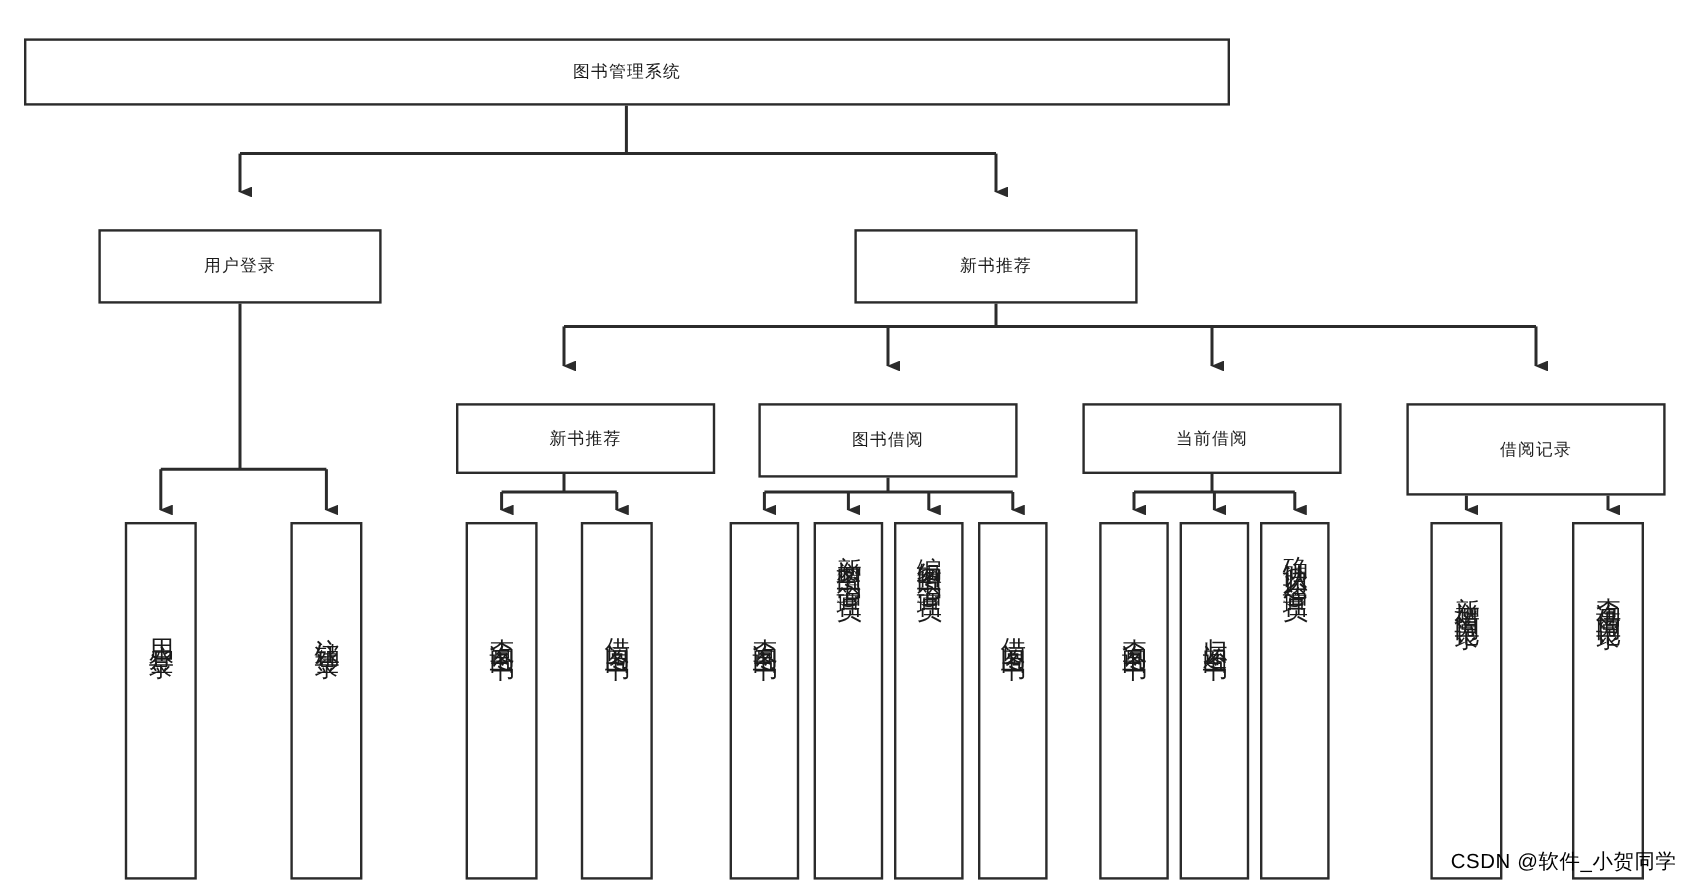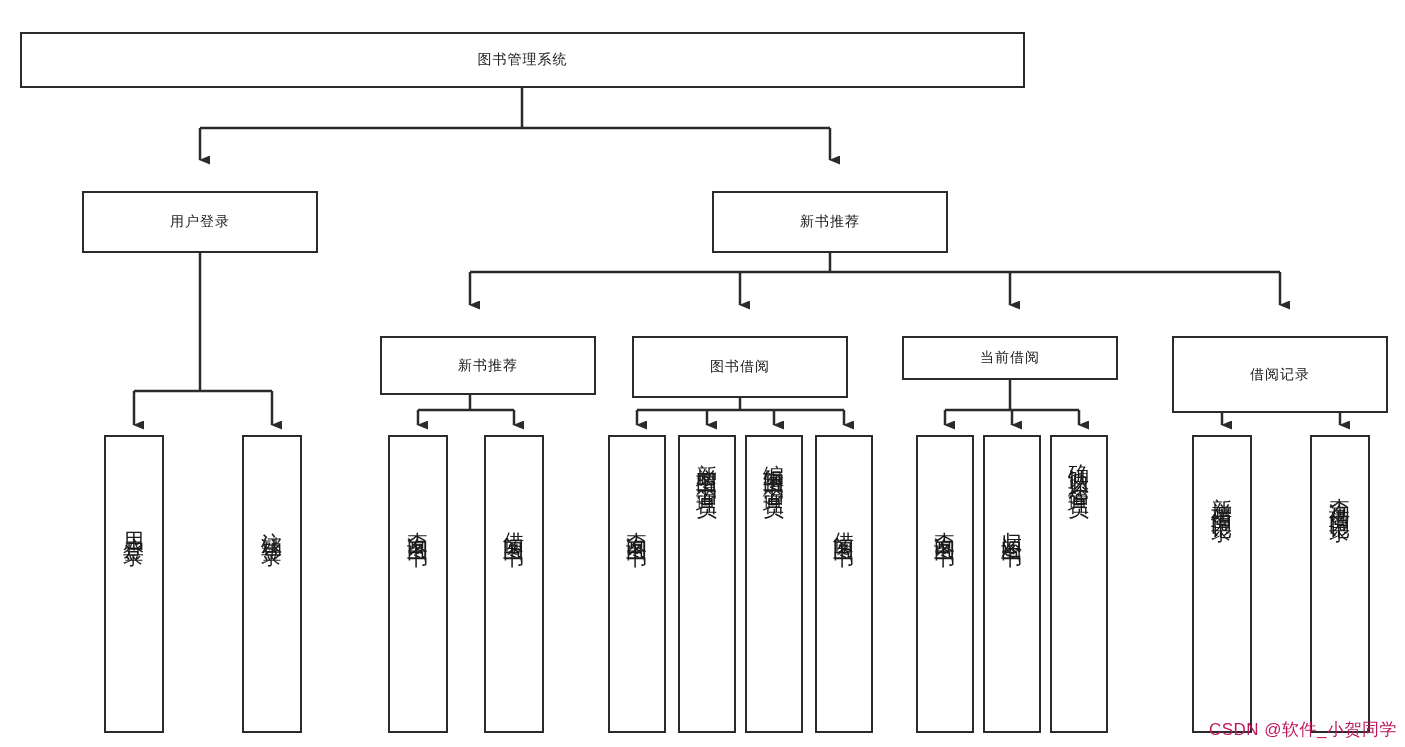--- a/index.html
+++ b/index.html
@@ -52,23 +52,23 @@
     letter-spacing: 5px;
     line-height: 1;
     white-space: nowrap;
   }
   .node.horiz .htext {
     white-space: nowrap;
   }
   .watermark {
     position: absolute;
     right: 8px;
-    bottom: 6px;
+    bottom: 18px;
     font-size: 17px;
-    color: #be185d;
+    color: #000000;
     white-space: nowrap;
     letter-spacing: 0.5px;
   }
 </style>
 </head>
 <body>
 
 <div id="canvas">
 
   <svg class="connectors" viewBox="0 0 1405 747" xmlns="http://www.w3.org/2000/svg">
@@ -143,21 +143,21 @@
   <div class="node horiz" style="left:712px; top:171px; width:236px; height:62px;">
     <span class="htext">新书推荐</span>
   </div>
 
   <div class="node horiz" style="left:380px; top:316px; width:216px; height:59px;">
     <span class="htext">新书推荐</span>
   </div>
   <div class="node horiz" style="left:632px; top:316px; width:216px; height:62px;">
     <span class="htext">图书借阅</span>
   </div>
-  <div class="node horiz" style="left:902px; top:316px; width:216px; height:44px;">
+  <div class="node horiz" style="left:902px; top:316px; width:216px; height:59px;">
     <span class="htext">当前借阅</span>
   </div>
   <div class="node horiz" style="left:1172px; top:316px; width:216px; height:77px;">
     <span class="htext">借阅记录</span>
   </div>
 
   <div class="node vert" style="left:104px; top:435px; width:60px; height:298px; padding-top:78px;">
     <span class="vtext">用户登录</span>
   </div>
   <div class="node vert" style="left:242px; top:435px; width:60px; height:298px; padding-top:78px;">

